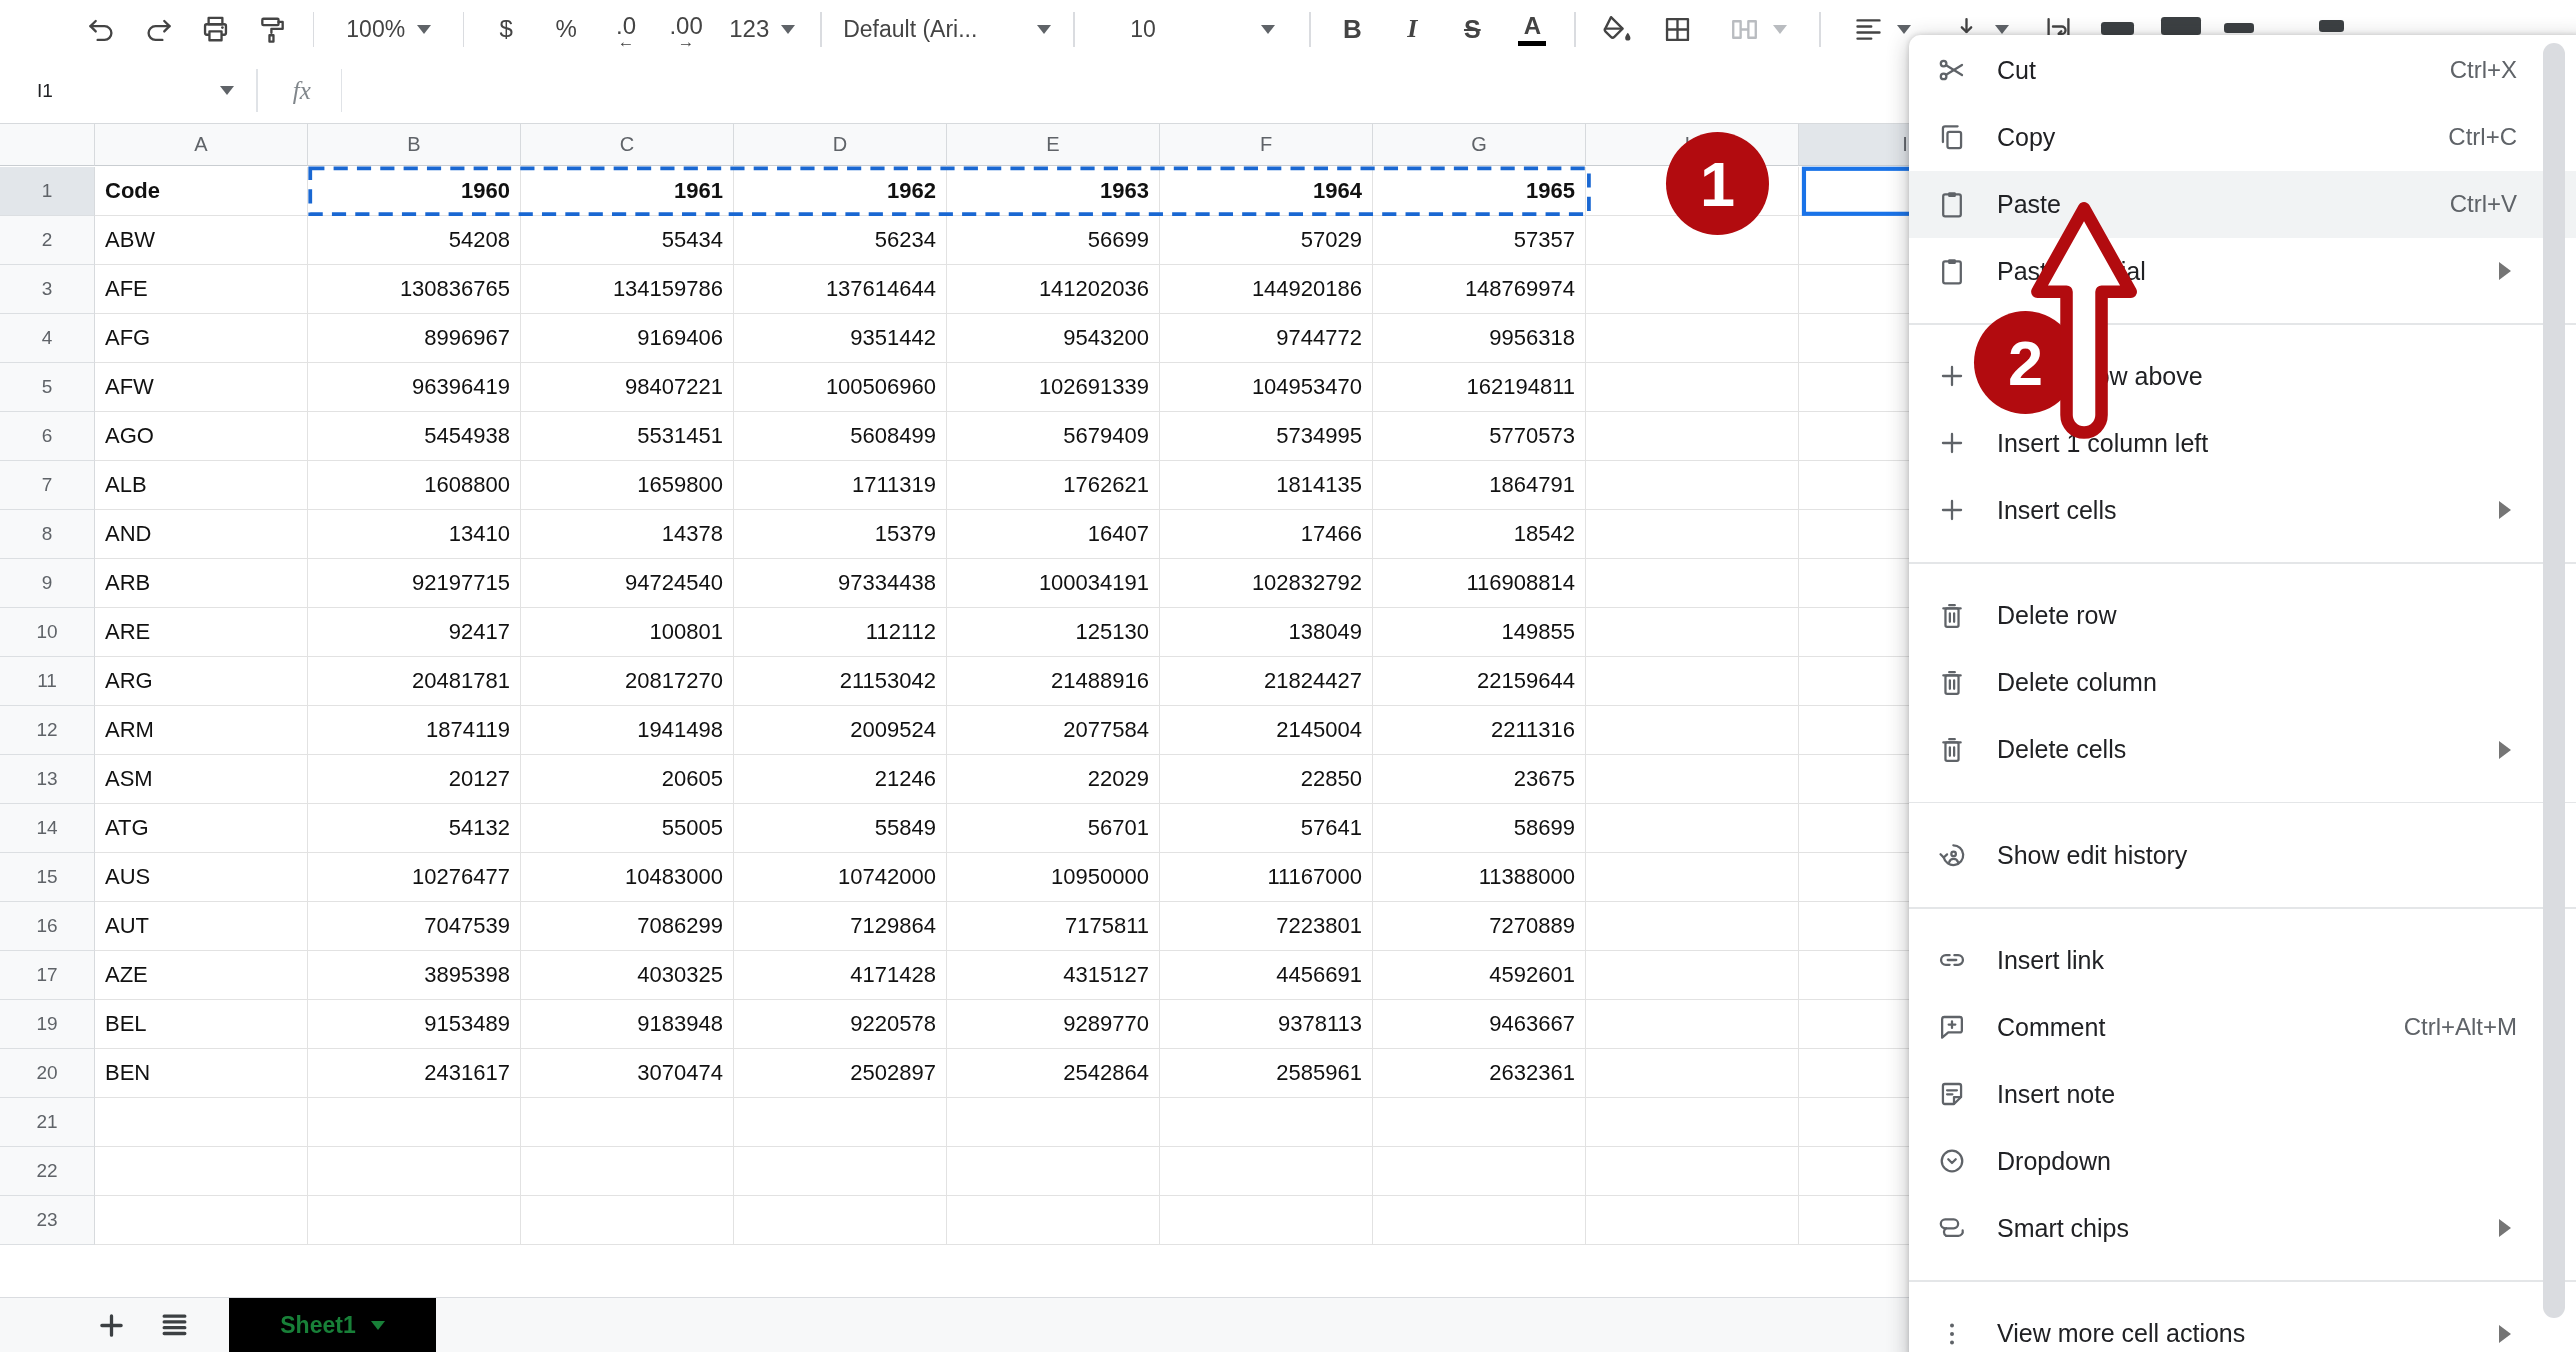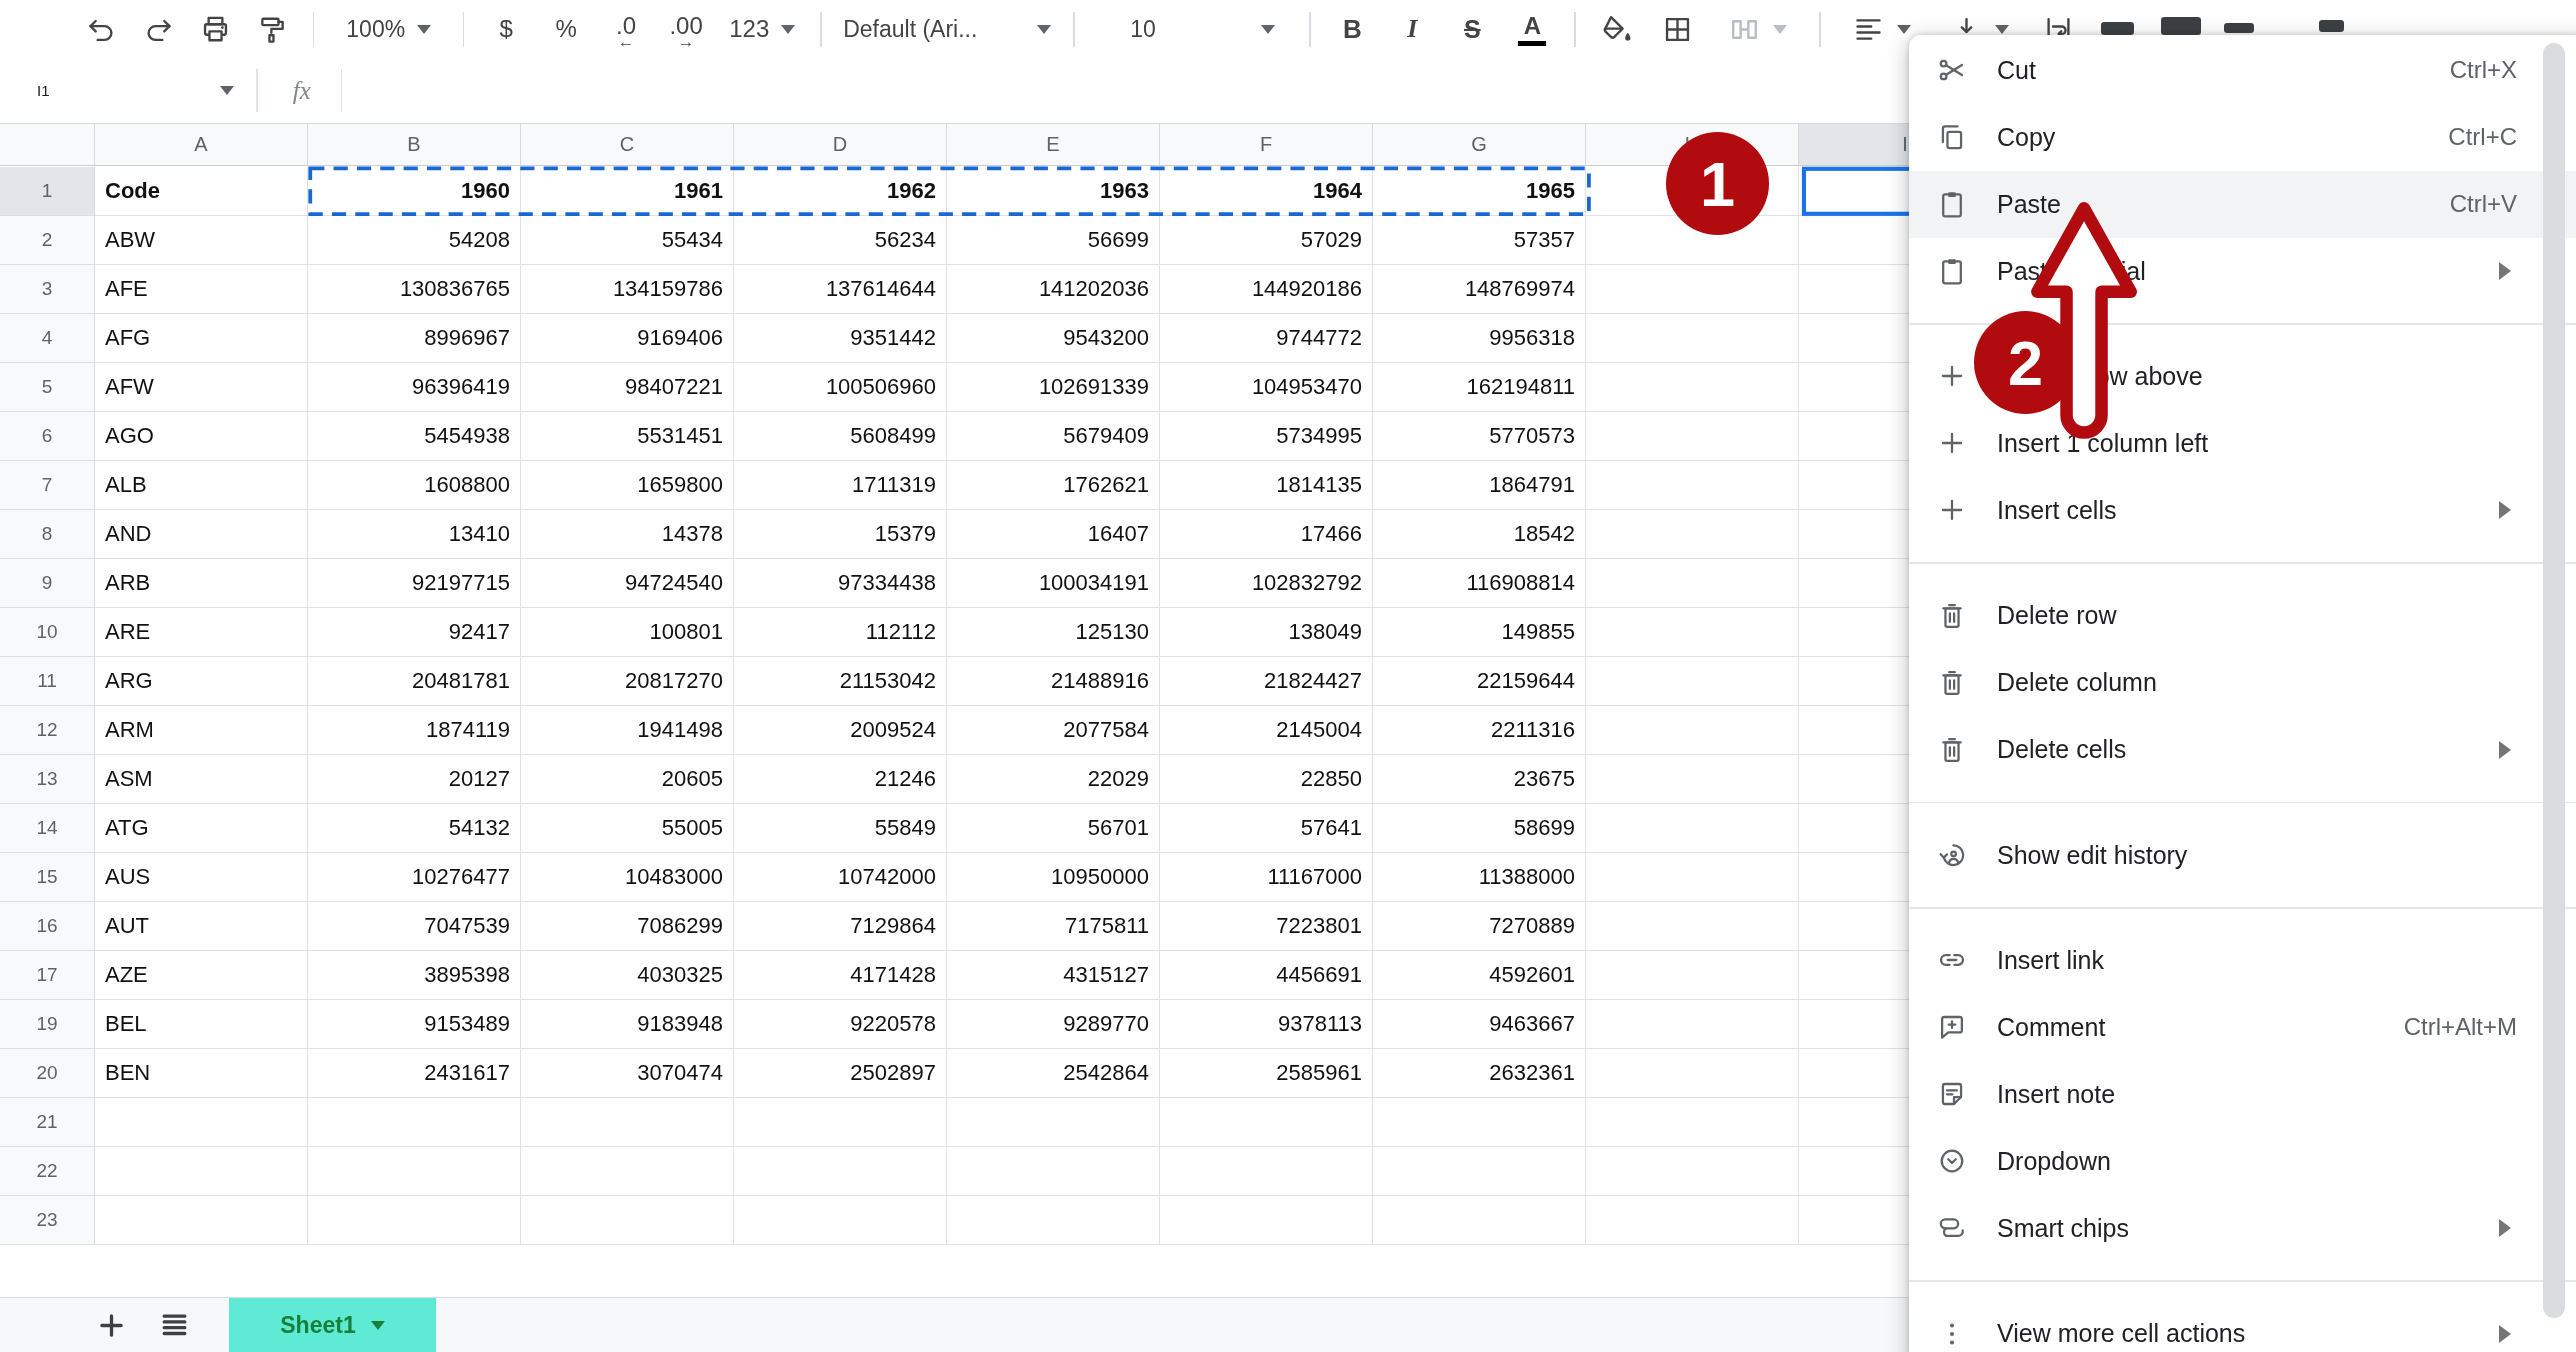--- a/index.html
+++ b/index.html
@@ -19,21 +19,21 @@
   .ita{font-style:italic;font-family:"Liberation Serif",serif;font-weight:700;font-size:26px;}
   .strik{text-decoration:line-through;font-weight:700;font-size:25px;}
   .acolor{display:flex;flex-direction:column;align-items:center;}
   .acolor .bar{width:28px;height:5.8px;background:#000;margin-top:0.8px;}
   .dec{position:relative;display:flex;flex-direction:column;align-items:center;}
   .dec .arr{font-size:16.7px;line-height:8.3px;color:#444;margin-top:-1.7px;}
   .frag{position:absolute;background:#3c4043;border-radius:3.3px;}
   
   #fbar{position:absolute;left:0;top:58px;width:2576px;height:65px;display:flex;align-items:center;background:#fff;}
   #namebox{width:197px;padding-left:37px;display:flex;align-items:center;justify-content:space-between;}
-  #namebox .nm{font-size:15px;color:#202124;}
+  #namebox .nm{font-size:19px;color:#202124;}
   .vsep{width:1.7px;height:43px;background:#e0e3e7;}
   #fx{font-family:"Liberation Serif",serif;font-style:italic;font-size:25px;color:#80868b;margin:0 30px 0 35px;}
   
   #colheads{position:absolute;left:0;top:123px;height:43px;display:flex;z-index:1;}
   .chead{box-sizing:border-box;height:43px;background:#f8f9fa;border-right:0.8px solid #d7dadd;border-bottom:0.8px solid #c9cdd1;border-top:0.8px solid #d7dadd;
          display:flex;align-items:center;justify-content:center;font-size:20px;color:#5f6368;}
   .chead.sel{background:#e2e6ea;}
   #rows{position:absolute;left:0;top:167px;width:2017px;height:1130px;overflow:hidden;z-index:1;}
   .grow{display:flex;height:49px;}
   .rowhdr{box-sizing:border-box;width:95px;background:#f8f9fa;border-right:0.8px solid #d7dadd;border-bottom:0.8px solid #dcdfe2;
@@ -56,21 +56,21 @@
   .mi .mlab{margin-left:28px;font-size:25px;color:#202124;}
   .mi .msc{margin-left:auto;margin-right:72px;font-size:24px;color:#5f6368;}
   .mi .msub{margin-left:auto;margin-right:78px;width:0;height:0;border-top:9.2px solid transparent;border-bottom:9.2px solid transparent;border-left:12.5px solid #757575;}
   .mdiv{height:1.7px;background:#e4e6e8;margin:18.3px 0;}
   #mthumb{position:absolute;left:634px;top:8.3px;width:22px;height:1275px;background:#dadce0;border-radius:11.7px;}
   
   #bbar{position:absolute;left:0;top:1297px;width:2576px;height:55px;background:#f7f8f9;border-top:0.8px solid #dadce0;box-sizing:border-box;display:flex;align-items:center;}
   #bbar svg{stroke:#3c4043;fill:none;stroke-width:2.4;stroke-linecap:round;}
   #addsheet{margin-left:90px;width:43px;height:43px;display:flex;align-items:center;justify-content:center;}
   #allsheets{margin-left:20px;width:43px;height:43px;display:flex;align-items:center;justify-content:center;}
-  #sheettab{margin-left:33px;width:207px;height:55px;background:#5eead4;display:flex;align-items:center;justify-content:center;}
+  #sheettab{margin-left:33px;width:207px;height:55px;background:#000000;display:flex;align-items:center;justify-content:center;}
   #sheettab .tname{color:#188038;font-weight:700;font-size:23px;}
   #sheettab .tcaret{width:0;height:0;border-left:7.5px solid transparent;border-right:7.5px solid transparent;border-top:9.2px solid #188038;margin-left:15px;}
   
   .astep{position:absolute;width:103px;height:103px;border-radius:50%;display:flex;align-items:center;justify-content:center;
          color:#fff;font-size:63px;font-weight:700;z-index:55;}
   #arrowsvg{position:absolute;left:0;top:0;z-index:70;pointer-events:none;}
 </style>
 </head>
 <body>
 

